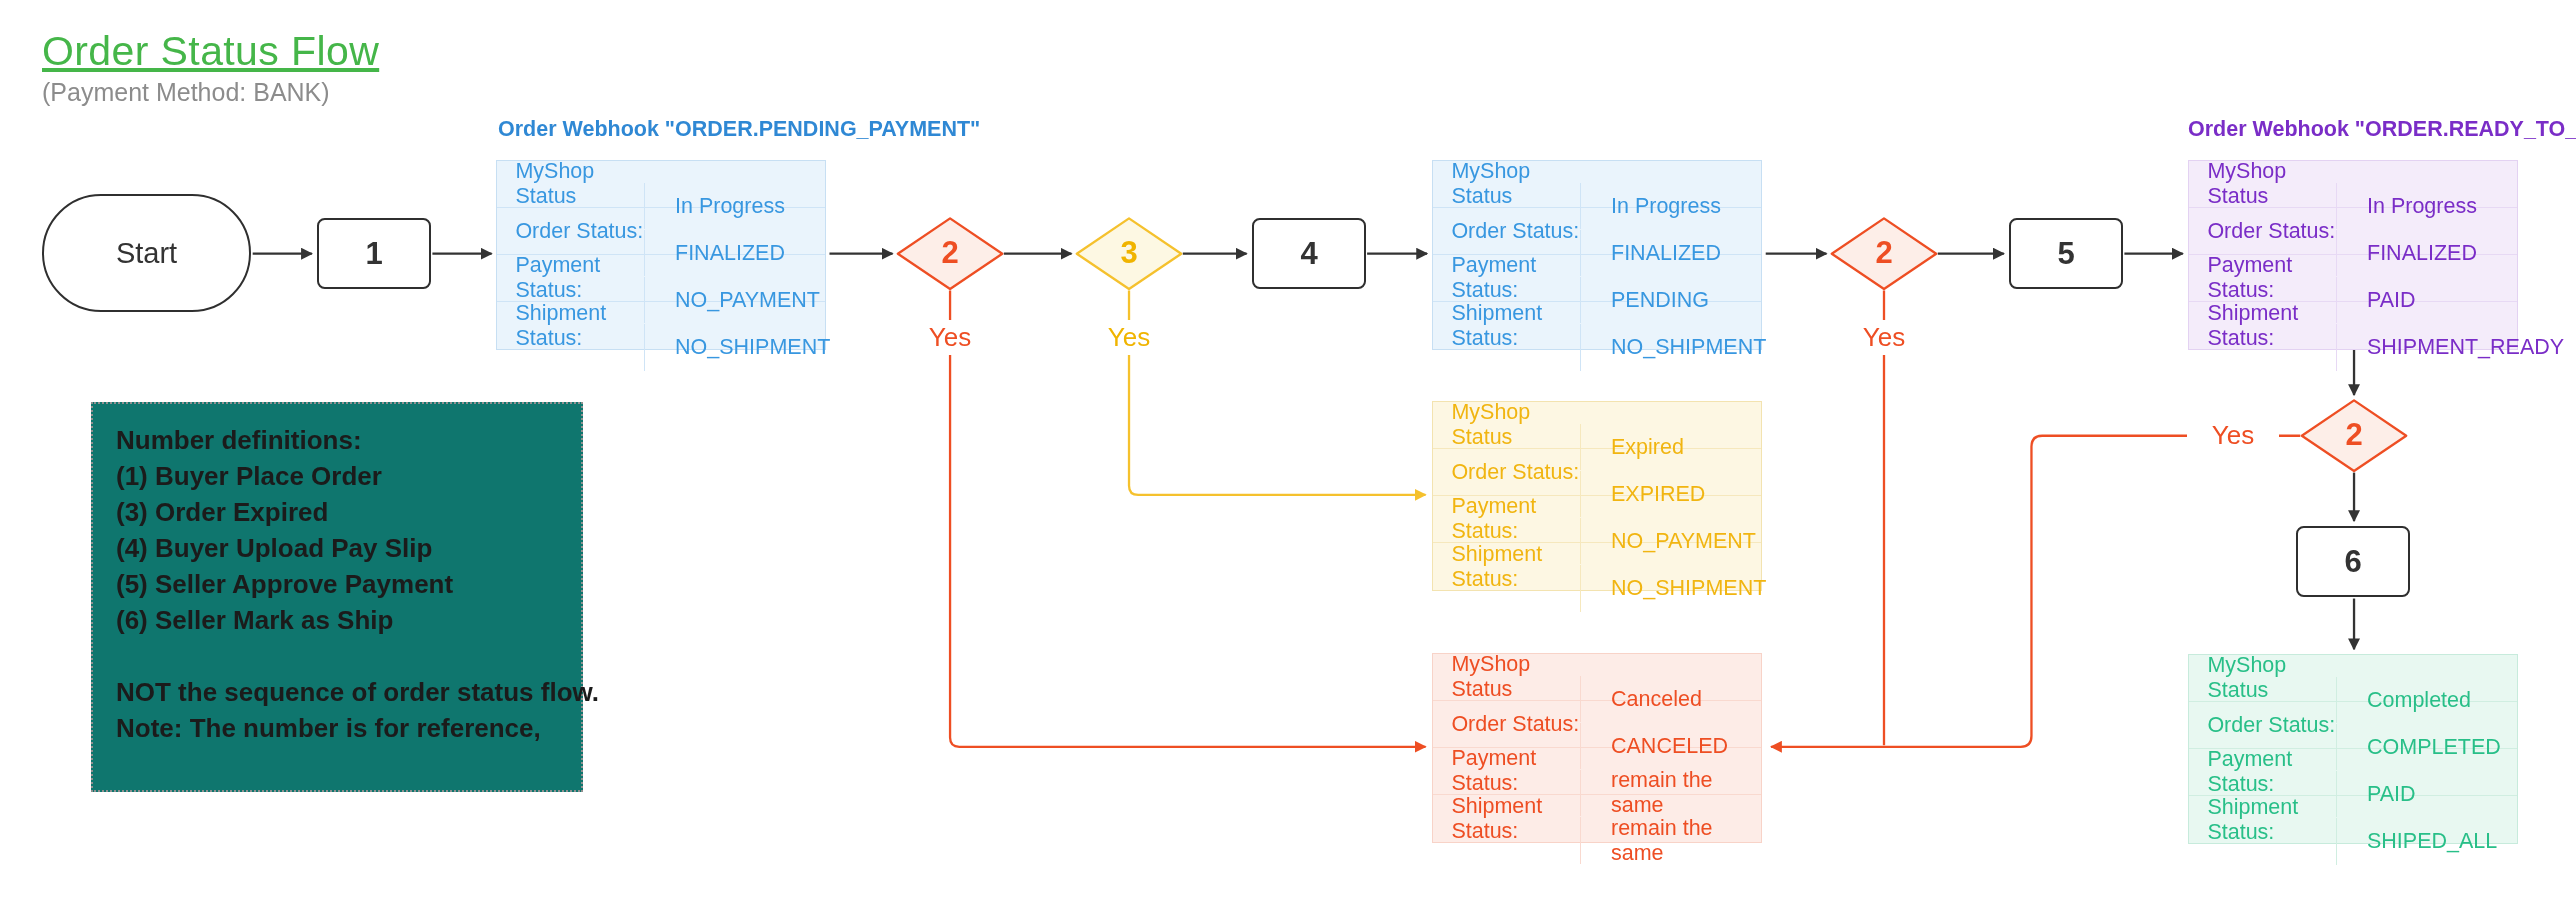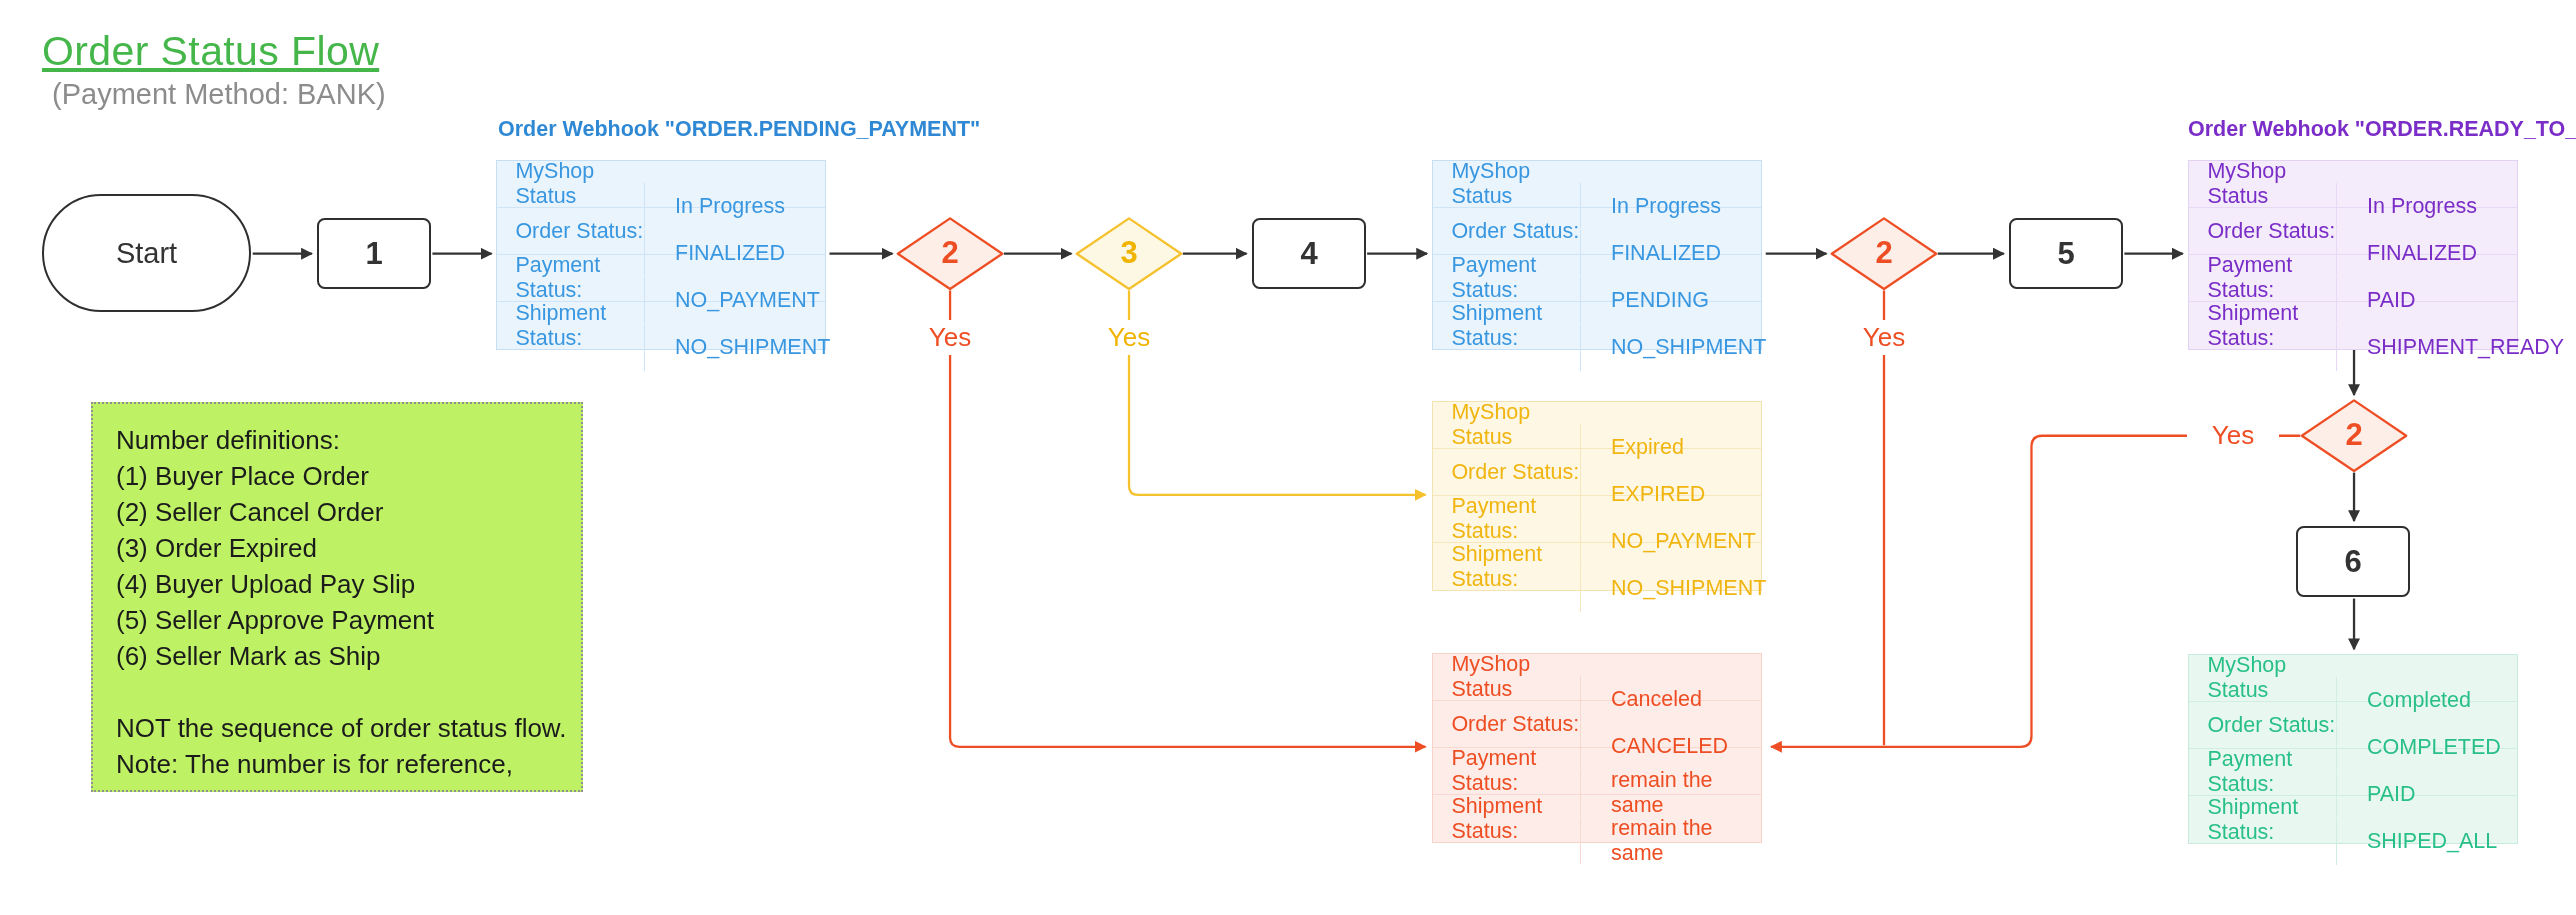--- a/index.html
+++ b/index.html
@@ -7,21 +7,21 @@
     position:relative;width:2576px;height:916px;background:#ffffff;
     font-family:"Liberation Sans",sans-serif;overflow:hidden;
   }
   #edges{position:absolute;left:0;top:0;width:2576px;height:916px;}
 
   .page-title{
     position:absolute;left:42px;top:28px;font-size:41px;color:#45b649;
     text-decoration:underline;font-weight:500;letter-spacing:0.4px;
   }
   .page-subtitle{
-    position:absolute;left:52px;top:78px;font-size:29px;color:#8c8c8c;
+    position:absolute;left:42px;top:78px;font-size:25px;color:#8c8c8c;
   }
 
   .node{
     position:absolute;border:2.3px solid #2f2f2f;border-radius:7.7px;background:#ffffff;
     display:flex;align-items:center;justify-content:center;
     font-size:31px;font-weight:bold;color:#333333;box-sizing:border-box;
   }
   .start{
     border-radius:61px;font-weight:normal;font-size:29px;color:#333333;
   }
@@ -70,22 +70,22 @@
   .tbl-purple{background:#f4ecfa;color:#7a2dc7;border:0.8px solid #e3d2f2;}
   .tbl-purple .trow{border-bottom:0.8px solid #e7d9f4;}
   .tbl-purple .tvalue{border-left:0.8px solid #e7d9f4;}
   .tbl-green{background:#e8f8f1;color:#28bf88;border:0.8px solid #c7ebdc;}
   .tbl-green .trow{border-bottom:0.8px solid #d0eee1;}
   .tbl-green .tvalue{border-left:0.8px solid #d0eee1;}
   .tbl .trow:last-child{border-bottom:none;}
 
   .note-box{
     position:absolute;left:91px;top:402px;width:492px;height:390px;
-    background:#bef264;border:2.3px dotted #909090;box-sizing:border-box;
-    padding:18.4px 0 0 23px;color:#1b1b1b;font-size:26px;
+    background:#0f766e;border:2.3px dotted #909090;box-sizing:border-box;
+    padding:18.4px 0 0 23px;color:#1b1b1b;font-size:26px;font-weight:bold;
   }
   .note-line{height:36px;line-height:36px;white-space:nowrap;}
 </style>
 </head>
 <body>
 
 <div id="canvas">
 
   <svg id="edges" viewBox="0 0 3354 1192" xmlns="http://www.w3.org/2000/svg">
     <defs>
@@ -265,21 +265,20 @@
     </div>
     <div class="trow">
       <div class="tlabel">Shipment Status:</div>
       <div class="tvalue">SHIPED_ALL</div>
     </div>
   </div>
 
   <div class="note-box">
     <div class="note-line">Number definitions:</div>
     <div class="note-line">(1) Buyer Place Order</div>
-    <div class="note-line">(2) Seller Cancel Order</div>
     <div class="note-line">(3) Order Expired</div>
     <div class="note-line">(4) Buyer Upload Pay Slip</div>
     <div class="note-line">(5) Seller Approve Payment</div>
     <div class="note-line">(6) Seller Mark as Ship</div>
     <div class="note-line"></div>
     <div class="note-line">NOT the sequence of order status flow.</div>
     <div class="note-line">Note: The number is for reference,</div>
   </div>
 
 </div>

